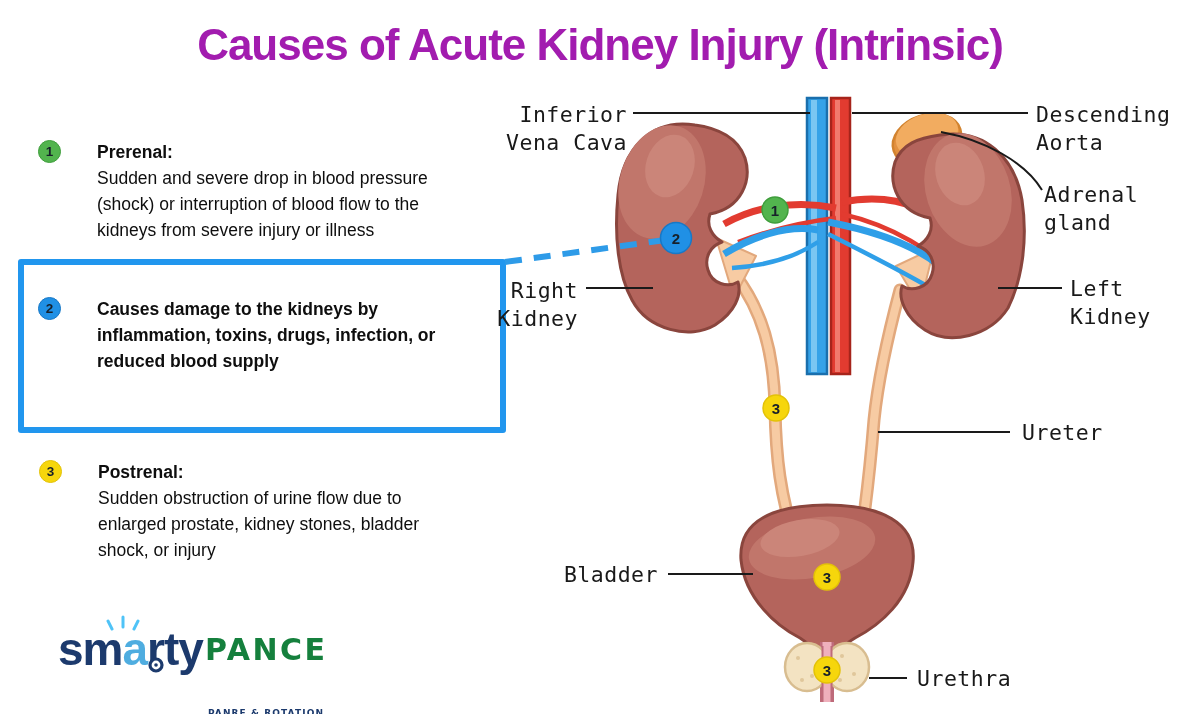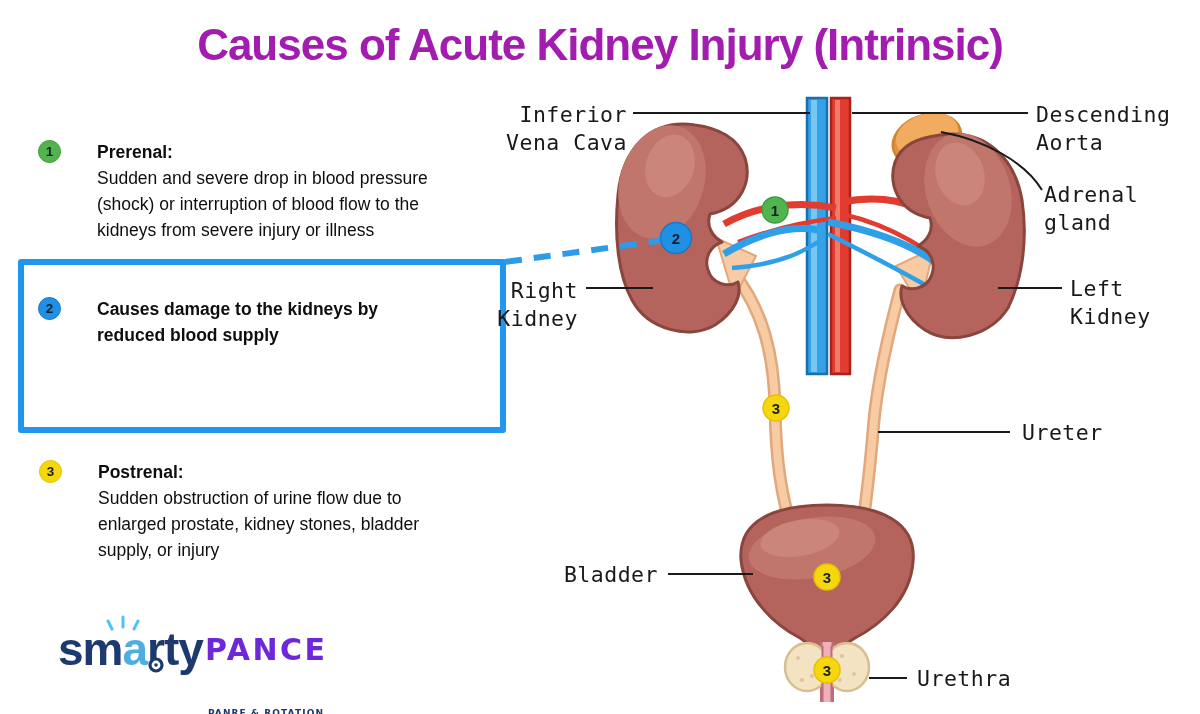--- a/index.html
+++ b/index.html
@@ -30,21 +30,21 @@
     border:6px solid #2196ee; border-radius:3px; background:transparent;
   }
   
   .logo { position:absolute; left:58px; top:620px; width:300px; height:70px; }
   .logo-smarty { position:absolute; left:0; top:2px; font-family:Liberation Sans, sans-serif;
     font-size:46px; font-weight:700; color:#1c3a6d; letter-spacing:-1px; }
   .logo-smarty .lite { color:#4fade0; }
   .logo-rays { position:absolute; left:48px; top:-5px; }
   .logo-scope { position:absolute; left:89px; top:36px; }
   .logo-pance { position:absolute; left:147px; top:12px; font-family:"DejaVu Sans",sans-serif;
-    font-size:30px; font-weight:700; letter-spacing:2.5px; color:#6d28d9; }
+    font-size:30px; font-weight:700; letter-spacing:2.5px; color:#15803d; }
   .logo-tagline { position:absolute; left:150px; top:48px; font-family:"DejaVu Sans",sans-serif;
     font-size:9px; font-weight:700; letter-spacing:1.1px; color:#1c3a6d;margin-top:40px; }
   
   .diagram { position:absolute; left:490px; top:90px; width:710px; height:624px; }
   .dlabel { font-family:"DejaVu Sans Mono", monospace; font-size:21.5px;
     fill:#191919; letter-spacing:0.5px; }
   .badge-num { font-family:"Liberation Sans", sans-serif; font-size:15px;
     font-weight:700; fill:#17202a; text-anchor:middle; }
   .pline { stroke:#1a1a1a; stroke-width:2; fill:none; }
 </style>
@@ -64,31 +64,32 @@
       <div>kidneys from severe injury or illness</div>
     </div>
   </div>
 
   <div class="highlight-box"></div>
 
   <div class="cause bold-body" style="left:38px; top:296px;">
     <div class="num num-blue">2</div>
     <div class="body">
       <div>Causes damage to the kidneys by</div>
+      <div>inflammation, toxins, drugs, infection, or</div>
       <div>reduced blood supply</div>
     </div>
   </div>
 
   <div class="cause" style="left:39px; top:459px;">
     <div class="num num-yellow">3</div>
     <div class="body">
       <div class="heading">Postrenal:</div>
       <div>Sudden obstruction of urine flow due to</div>
       <div>enlarged prostate, kidney stones, bladder</div>
-      <div>supply, or injury</div>
+      <div>shock, or injury</div>
     </div>
   </div>
 
   <div class="logo">
     <div class="logo-smarty"><span>sm</span><span class="lite">a</span><span>rty</span></div>
     <svg class="logo-rays" width="34" height="16" viewBox="0 0 34 16">
       <path d="M6 14 L2 6" stroke="#4fc3f7" stroke-width="3" stroke-linecap="round"></path>
       <path d="M17 12 L17 2" stroke="#4fc3f7" stroke-width="3" stroke-linecap="round"></path>
       <path d="M28 14 L32 6" stroke="#4fc3f7" stroke-width="3" stroke-linecap="round"></path>
     </svg>

